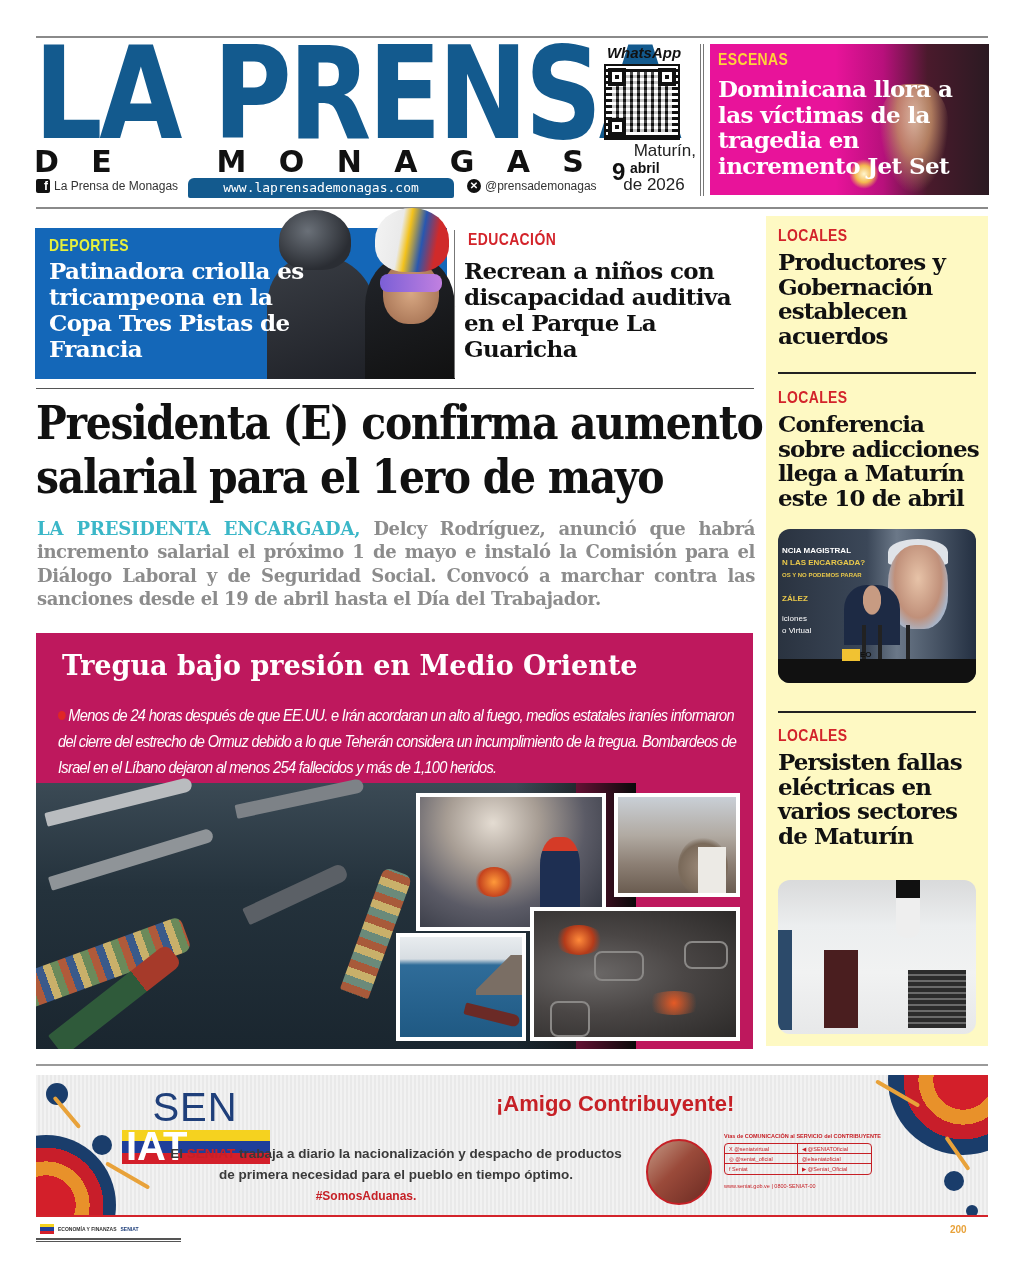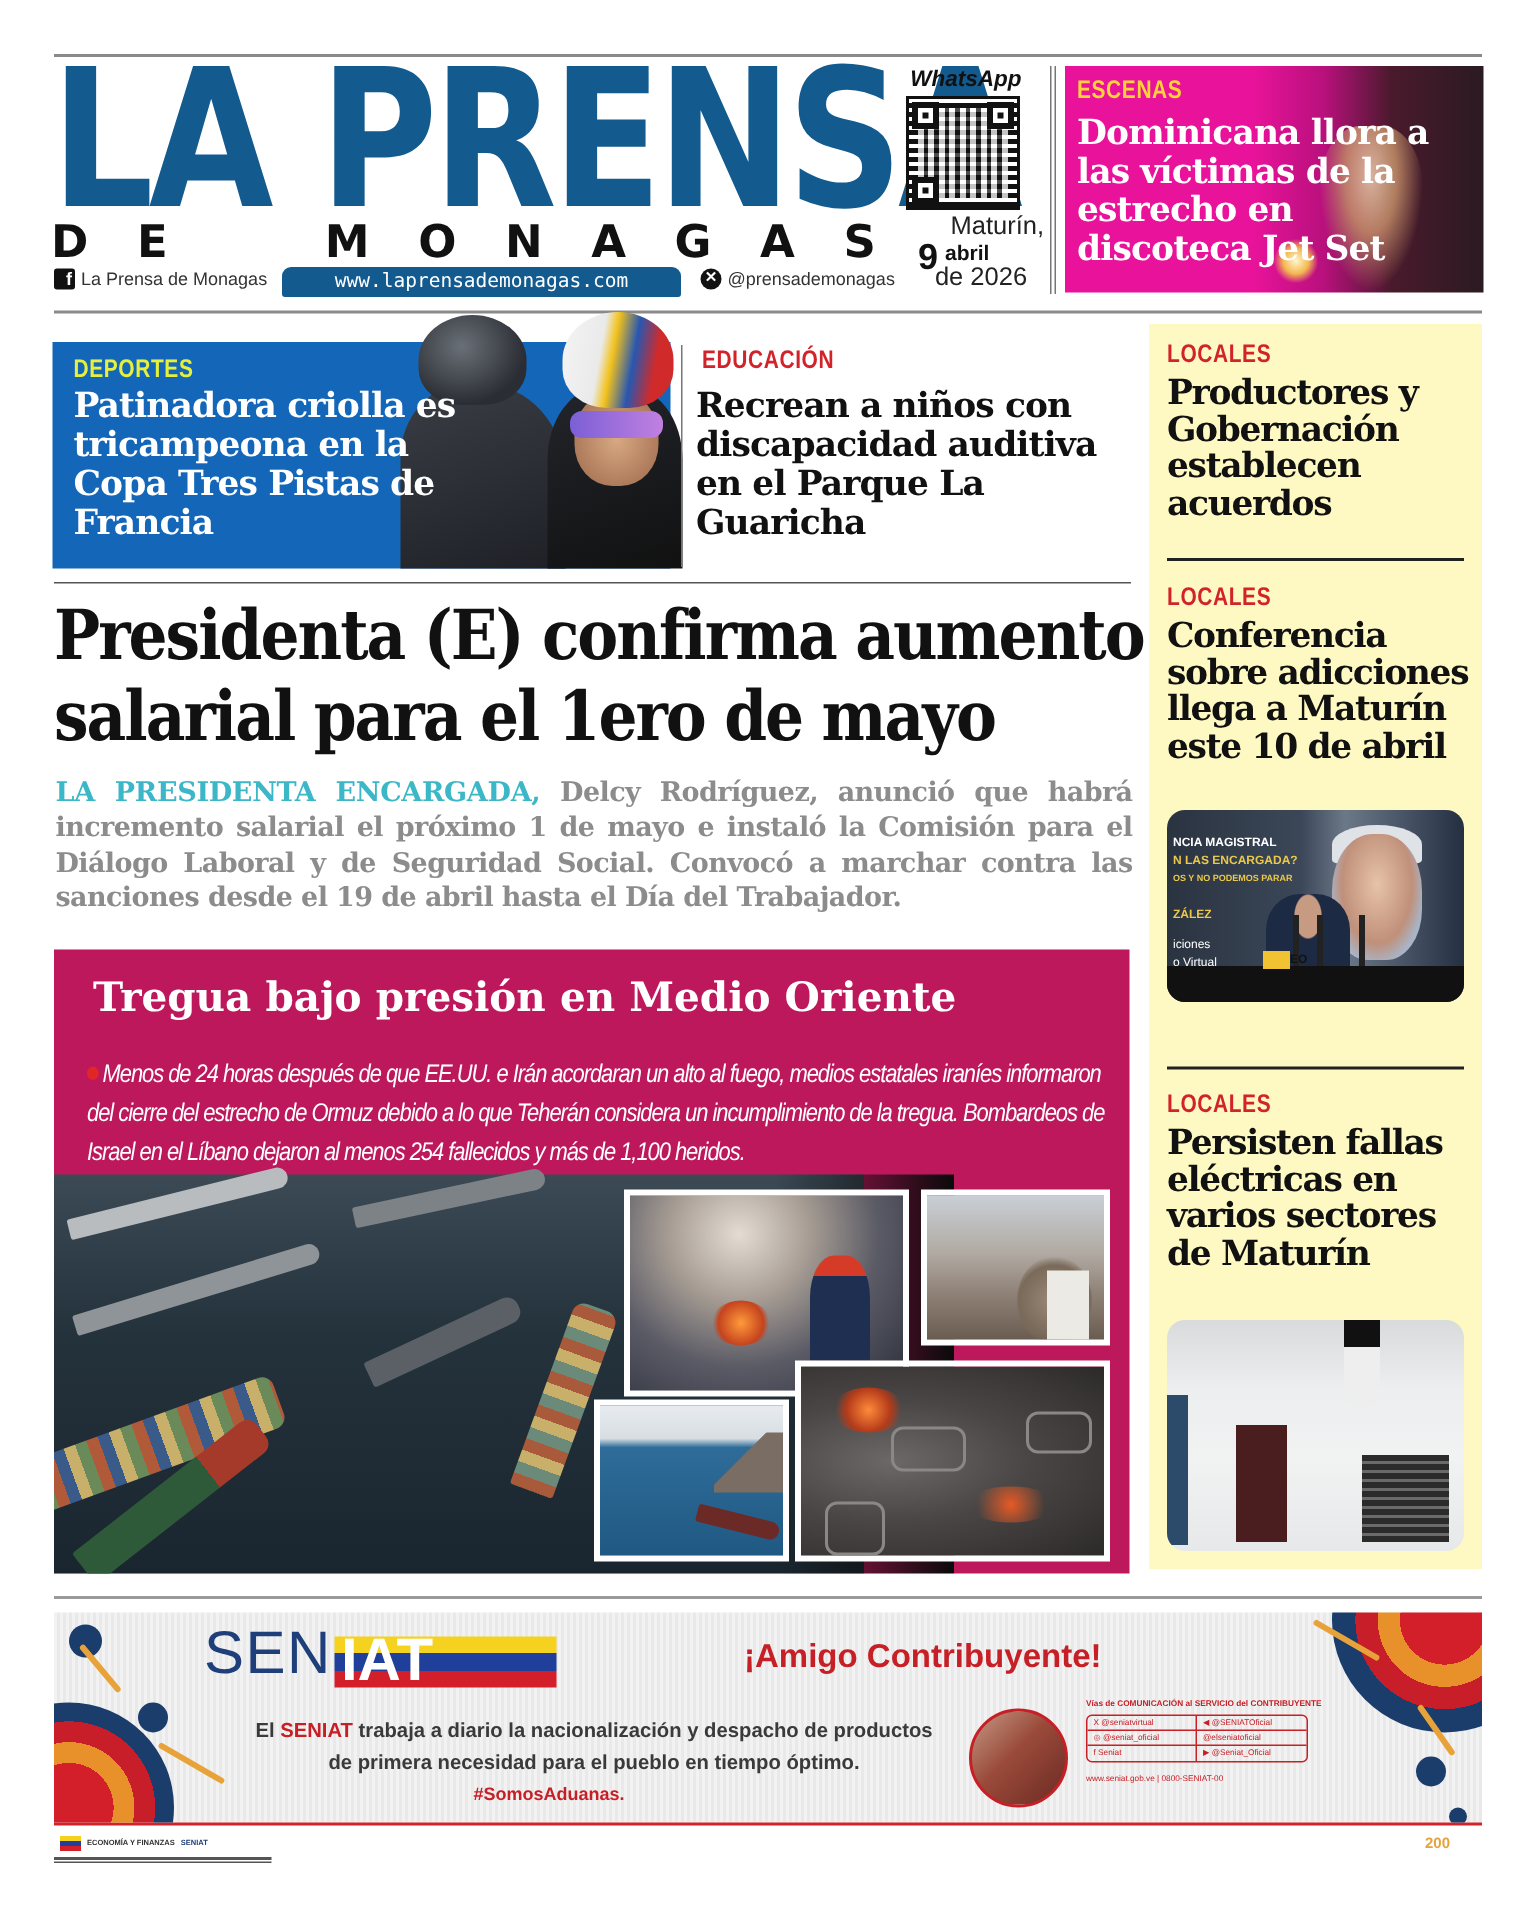--- a/index.html
+++ b/index.html
@@ -151,21 +151,21 @@
   
   .ad-rule { left: 36px; top: 1064px; width: 952px; height: 2px; background: #9a9a9a; }
   .ad { left: 36px; top: 1075px; width: 952px; height: 142px; overflow: hidden;
         background: repeating-linear-gradient(90deg, #f2f2f2 0 2px, #e9e9e9 2px 4px); border-bottom: 2px solid #d3232a; }
   .ad .deco-l { position:absolute; left:-60px; top:60px; width:140px; height:140px; border-radius:50%;
         background: radial-gradient(circle, #d31f2a 0 30%, #e8912a 30% 44%, #c81e2a 44% 58%, #1a3d6b 58% 72%, transparent 72%); }
   .ad .deco-r { position:absolute; right:-50px; top:-70px; width:150px; height:150px; border-radius:50%;
         background: radial-gradient(circle, #d31f2a 0 28%, #e8912a 28% 42%, #c81e2a 42% 56%, #1a3d6b 56% 72%, transparent 72%); }
   .dot { position:absolute; border-radius:50%; background:#1a3d6b; }
   .streak { position:absolute; height:4px; background:#e8a23a; border-radius:2px; transform-origin:left center; }
-  .seniat-logo { position:absolute; left:100px; top:10px; height:40px; display:flex; align-items:flex-end; }
+  .seniat-logo { position:absolute; left:84px; top:10px; height:40px; display:flex; align-items:center;flex-direction:column; }
   .seniat-logo .sen { font-family:"Liberation Sans", sans-serif; font-size:40px; color:#1f3f7a; font-weight:normal; letter-spacing:1px; }
   .seniat-logo .flagbox { position:relative; width:148px; height:34px; margin-left:2px; }
   .flagbox .y { position:absolute; left:0; top:0; width:100%; height:11px; background:#f5d21f; }
   .flagbox .b { position:absolute; left:0; top:11px; width:100%; height:12px; background:#1f3f9a; }
   .flagbox .r { position:absolute; left:0; top:23px; width:100%; height:11px; background:#d31f2a; }
   .flagbox .iat { position:absolute; left:4px; top:-6px; font-family:"Liberation Sans", sans-serif; font-weight:bold; font-size:40px; color:#fff; line-height:44px; }
   .ad-title { position:absolute; left:460px; top:16px; font-family:"Liberation Sans", sans-serif; font-weight:bold; font-size:22px; color:#c62026; }
   .ad-body { position:absolute; left:110px; top:68px; width:500px; text-align:center; font-family:"Liberation Sans", sans-serif;
              font-weight:bold; font-size:13.5px; line-height:21px; color:#3a3a3a; }
   .ad-body .red { color:#c62026; }
@@ -225,21 +225,21 @@
 <div class="abs date-city">Maturín,</div>
 <div class="abs date-day">9</div>
 <div class="abs date-month">abril</div>
 <div class="abs date-year">de 2026</div>
 <div class="abs vbar"></div>
 
 <div class="abs escenas">
   <div class="glow1"></div>
   <div class="glow2"></div>
   <div class="kicker">ESCENAS</div>
-  <div class="hl">Dominicana llora a las víctimas de la estrecho en discoteca Jet Set</div>
+  <div class="hl">Dominicana llora a las víctimas de la tragedia en incremento Jet Set</div>
 </div>
 
 <div class="hr" style="left:36px; top:207px; width:952px;"></div>
 
 <div class="abs deportes">
   <div class="skater body1"></div>
   <div class="skater helmet1"></div>
   <div class="skater body2"></div>
   <div class="skater face"></div>
   <div class="skater goggles"></div>
@@ -258,21 +258,21 @@
 <div class="abs rcol">
   <div class="rstory" style="top:10px;">
     <div class="kicker">LOCALES</div>
     <div class="hl">Productores y Gobernación establecen acuerdos</div>
   </div>
   <div class="rrule" style="top:156px;"></div>
   <div class="rstory" style="top:172px;">
     <div class="kicker">LOCALES</div>
     <div class="hl">Conferencia sobre adicciones llega a Maturín este 10 de abril</div>
   </div>
-  <div class="rphoto photo-conf" style="top:324px; height:128px;">
+  <div class="rphoto photo-conf" style="top:313px; height:154px;">
     <div class="bighair"></div>
     <div class="bigface"></div>
     <div class="banner-txt">
       <span>NCIA MAGISTRAL</span>
       <span class="gold">N LAS ENCARGADA?</span>
       <span class="gold" style="font-size:6px">OS Y NO PODEMOS PARAR</span>
       <span class="gold" style="margin-top:12px">ZÁLEZ</span>
       <span style="margin-top:8px; font-weight:normal">iciones</span>
       <span style="font-weight:normal">o Virtual</span>
     </div>

